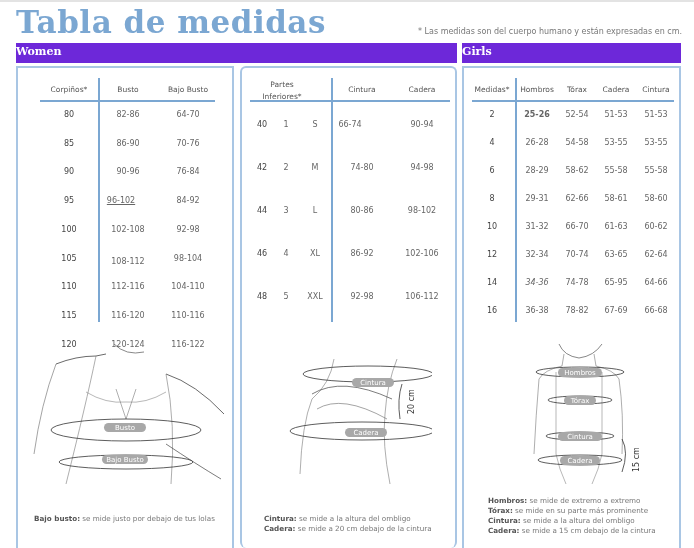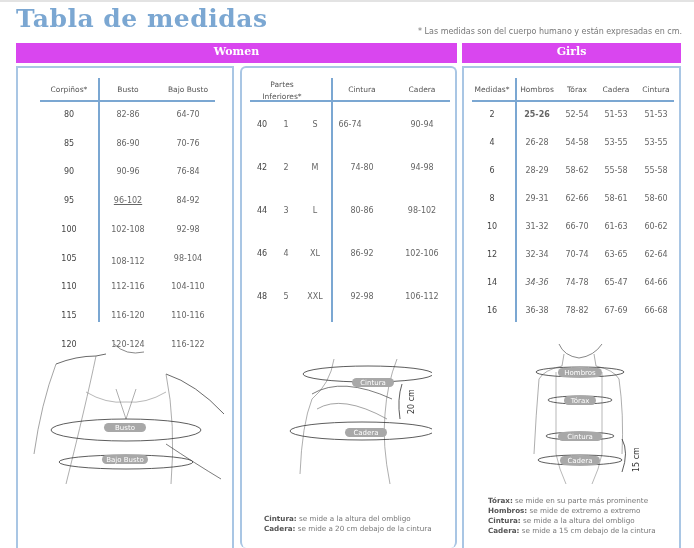--- a/index.html
+++ b/index.html
@@ -2,33 +2,33 @@
 <html><head>
 <meta charset="utf-8">
 <style>
   * { box-sizing: border-box; margin: 0; padding: 0; }
   html, body { width: 694px; height: 548px; background: #ffffff; overflow: hidden; }
   body { position: relative; font-family: "DejaVu Sans", sans-serif; color: #555; }
 
   .topline { position: absolute; left: 0; top: 0; width: 694px; height: 2px; background: #e3e3e3; }
   .title {
     position: absolute; left: 16px; top: 4px;
-    font-family: "DejaVu Serif", serif; font-size: 25px; font-weight: bold;
+    font-family: "DejaVu Serif", serif; font-size: 31px; font-weight: bold;
     color: #7ba7d2; letter-spacing: 0.5px;
   }
   .note {
     position: absolute; right: 12px; top: 27px;
     font-size: 8px; color: #777;
   }
 
   .band {
     position: absolute; top: 43px; height: 20px;
-    background: #d946ef; color: #fff;
+    background: #6d28d9; color: #fff;
     font-family: "DejaVu Serif", serif; font-weight: bold; font-size: 11px;
-    text-align: center; line-height: 18px;
+    text-align: left; line-height: 18px;
   }
   .band.women { left: 16px; width: 441px; }
   .band.girls { left: 462px; width: 219px; }
 
   .panel {
     position: absolute; top: 66px; height: 482px;
     border: 2px solid #a9c6e4; border-bottom: none; background: #fff;
   }
   .p1 { left: 16px; width: 218px; }
   .p2 { left: 240px; width: 217px; border-radius: 6px; }
@@ -66,21 +66,21 @@
       <div class="cell rowlabel" style="left: 22px; width: 58px; top: 42px;">80</div>
       <div class="cell" style="left: 84px; width: 52px; top: 42px;">82-86</div>
       <div class="cell" style="left: 140px; width: 60px; top: 42px;">64-70</div>
       <div class="cell rowlabel" style="left: 22px; width: 58px; top: 70.7px;">85</div>
       <div class="cell" style="left: 84px; width: 52px; top: 70.7px;">86-90</div>
       <div class="cell" style="left: 140px; width: 60px; top: 70.7px;">70-76</div>
       <div class="cell rowlabel" style="left: 22px; width: 58px; top: 99.4px;">90</div>
       <div class="cell" style="left: 84px; width: 52px; top: 99.4px;">90-96</div>
       <div class="cell" style="left: 140px; width: 60px; top: 99.4px;">76-84</div>
       <div class="cell rowlabel" style="left: 22px; width: 58px; top: 128.1px;">95</div>
-      <div class="cell" style="left: 84px; width: 52px; top: 128.1px; text-decoration: underline;">96-102</div>
+      <div class="cell" style="left: 77px; width: 52px; top: 128.1px; text-decoration: underline;">96-102</div>
       <div class="cell" style="left: 140px; width: 60px; top: 128.1px;">84-92</div>
       <div class="cell rowlabel" style="left: 22px; width: 58px; top: 156.8px;">100</div>
       <div class="cell" style="left: 84px; width: 52px; top: 156.8px;">102-108</div>
       <div class="cell" style="left: 140px; width: 60px; top: 156.8px;">92-98</div>
       <div class="cell rowlabel" style="left: 22px; width: 58px; top: 185.5px;">105</div>
       <div class="cell" style="left: 84px; width: 52px; top: 173px; margin-top: 16px;">108-112</div>
       <div class="cell" style="left: 140px; width: 60px; top: 185.5px;">98-104</div>
       <div class="cell rowlabel" style="left: 22px; width: 58px; top: 214.2px;">110</div>
       <div class="cell" style="left: 84px; width: 52px; top: 214.2px;">112-116</div>
       <div class="cell" style="left: 140px; width: 60px; top: 214.2px;">104-110</div>
@@ -104,20 +104,21 @@
     <ellipse cx="100" cy="86" rx="75" ry="11" stroke="#333" fill="none" stroke-width="0.8"></ellipse>
     <ellipse cx="100" cy="118" rx="67" ry="7" stroke="#333" fill="none" stroke-width="0.8"></ellipse>
     <path d="M140 100 Q170 120 195 135" stroke="#444" fill="none" stroke-width="0.7"></path>
     <rect class="tag" x="78" y="79" width="42" height="9" rx="4.5"></rect>
     <text class="tagtext" x="99" y="86" text-anchor="middle">Busto</text>
     <rect class="tag" x="76" y="111" width="46" height="9" rx="4.5"></rect>
     <text class="tagtext" x="99" y="118" text-anchor="middle">Bajo Busto</text>
   </svg>
 
   <div class="desc" style="left:16px;top:446px;width:200px;">
+    <div><b>Bajo busto:</b><span> se mide justo por debajo de tus lolas</span></div>
   </div>
 </div>
 
 <div class="panel p2">
   <div class="hcell" style="left:10px;top:11px;width:60px;line-height:12px;">
     <div>Partes</div>
     <div>Inferiores*</div>
   </div>
   <div class="hcell" style="left:94px;top:17px;width:52px;">Cintura</div>
   <div class="hcell" style="left:150px;top:17px;width:60px;">Cadera</div>
@@ -207,21 +208,21 @@
       <div class="cell" style="left: 132px; width: 40px; top: 154px;">61-63</div>
       <div class="cell" style="left: 172px; width: 40px; top: 154px;">60-62</div>
       <div class="cell rowlabel" style="left: 6px; width: 44px; top: 182px;">12</div>
       <div class="cell" style="left: 52px; width: 42px; top: 182px;">32-34</div>
       <div class="cell" style="left: 94px; width: 38px; top: 182px;">70-74</div>
       <div class="cell" style="left: 132px; width: 40px; top: 182px;">63-65</div>
       <div class="cell" style="left: 172px; width: 40px; top: 182px;">62-64</div>
       <div class="cell rowlabel" style="left: 6px; width: 44px; top: 210px;">14</div>
       <div class="cell" style="left: 52px; width: 42px; top: 210px; font-style: italic;">34-36</div>
       <div class="cell" style="left: 94px; width: 38px; top: 210px;">74-78</div>
-      <div class="cell" style="left: 132px; width: 40px; top: 210px;">65-47</div>
+      <div class="cell" style="left: 132px; width: 40px; top: 210px;">65-95</div>
       <div class="cell" style="left: 172px; width: 40px; top: 210px;">64-66</div>
       <div class="cell rowlabel" style="left: 6px; width: 44px; top: 238px;">16</div>
       <div class="cell" style="left: 52px; width: 42px; top: 238px;">36-38</div>
       <div class="cell" style="left: 94px; width: 38px; top: 238px;">78-82</div>
       <div class="cell" style="left: 132px; width: 40px; top: 238px;">67-69</div>
       <div class="cell" style="left: 172px; width: 40px; top: 238px;">66-68</div>
     </div>
 
   <svg class="illus" style="left:20px;top:276px;" width="180" height="150" viewBox="0 0 180 150">
     <path d="M75 0 Q80 12 95 14 Q110 12 118 0" stroke="#555" fill="none" stroke-width="0.7"></path>
@@ -238,18 +239,18 @@
     <rect class="tag" x="80" y="52" width="32" height="9" rx="4.5"></rect>
     <text class="tagtext" x="96" y="59" text-anchor="middle">Tórax</text>
     <rect class="tag" x="74" y="88" width="44" height="9" rx="4.5"></rect>
     <text class="tagtext" x="96" y="95" text-anchor="middle">Cintura</text>
     <rect class="tag" x="76" y="112" width="40" height="9" rx="4.5"></rect>
     <text class="tagtext" x="96" y="119" text-anchor="middle">Cadera</text>
     <text x="155" y="128" font-size="8" fill="#333" transform="rotate(-90 155 128)">15 cm</text>
   </svg>
 
   <div class="desc" style="left:24px;top:428px;width:195px;">
+    <div><b>Hombros:</b><span> se mide de extremo a extremo</span></div>
     <div><b>Tórax:</b><span> se mide en su parte más prominente</span></div>
-    <div><b>Hombros:</b><span> se mide de extremo a extremo</span></div>
     <div><b>Cintura:</b><span> se mide a la altura del ombligo</span></div>
     <div><b>Cadera:</b><span> se mide a 15 cm debajo de la cintura</span></div>
   </div>
 </div>
 
 </body></html>

